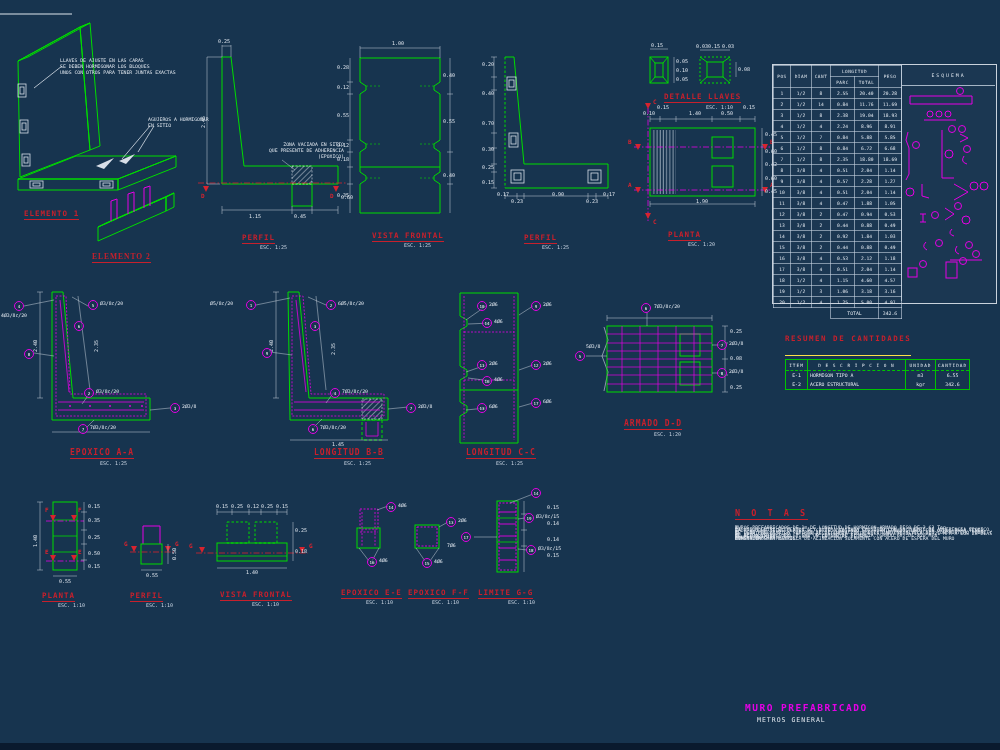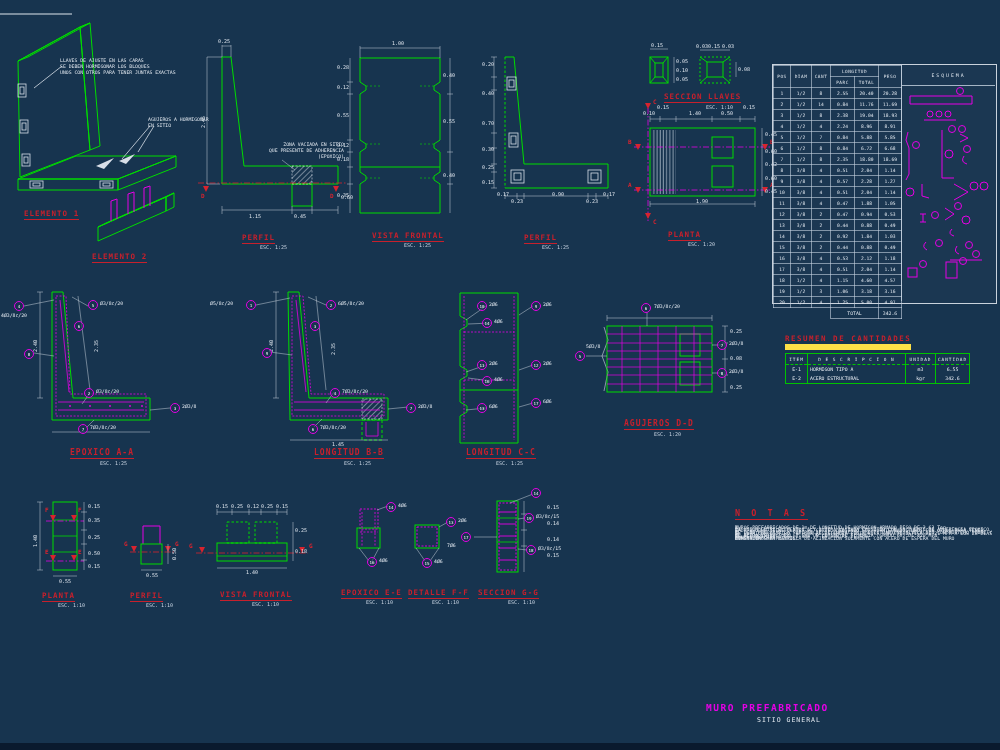--- a/index.html
+++ b/index.html
@@ -43,21 +43,21 @@
   table.rt thead th{font-size:4.4px;letter-spacing:.5px;height:10px;}
   table.rt tfoot td{font-size:4.8px;}
   table.rt td.nb,table.rt tfoot td.nb{border-left:none;border-bottom:none;}
   .esq-panel{position:absolute;left:128px;top:0;width:93px;height:236px;border-left:1px solid rgba(200,212,226,.8);}
   .esq-head{height:20px;border-bottom:1px solid rgba(200,212,226,.8);color:#dfe6ee;
     font:4.8px "DejaVu Sans Mono",monospace;letter-spacing:2px;display:flex;align-items:center;justify-content:center;}
   .esq-svg{position:absolute;left:0;top:21px;}
 
   
   .resumen{position:absolute;left:785px;top:326px;width:190px;}
-  .res-title{color:#c7202c;font:bold 7.5px "DejaVu Sans Mono",monospace;letter-spacing:1.5px;border-bottom:6px solid #fde047;display:inline-block;padding-bottom:1px;margin-bottom:3px;}
+  .res-title{color:#c7202c;font:bold 7.5px "DejaVu Sans Mono",monospace;letter-spacing:1.5px;border-bottom:1px solid #fde047;display:inline-block;padding-bottom:12px;margin-bottom:3px;}
   table.res-t{border-collapse:collapse;width:184px;table-layout:fixed;}
   table.res-t th{border:1px solid #00c400;border-bottom:1px dashed #00c400;color:#e8eef5;font:4.4px "DejaVu Sans Mono",monospace;letter-spacing:1px;height:10px;padding:0;}
   table.res-t td{border-left:1px solid #00c400;border-right:1px solid #00c400;color:#e8eef5;font:4.8px "DejaVu Sans Mono",monospace;height:9px;padding:0 2px;text-align:center;}
   table.res-t tr:last-child td{border-bottom:1px solid #00c400;}
   table.res-t td.desc{text-align:left;}
 
   
   .notas{position:absolute;left:735px;top:501px;width:260px;}
   .notas-title{color:#c7202c;font:bold 8.5px "DejaVu Sans Mono",monospace;letter-spacing:3px;border-bottom:1px solid #c7202c;display:inline-block;padding-bottom:1px;margin-bottom:5px;}
   .nota{display:flex;margin-bottom:1.5px;}
@@ -488,21 +488,21 @@
   <div class="ann abs" style="left:60px;top:58px;">
     <div>LLAVES DE AJUSTE EN LAS CARAS</div>
     <div>SE DEBEN HORMIGONAR LOS BLOQUES</div>
     <div>UNOS CON OTROS PARA TENER JUNTAS EXACTAS</div>
   </div>
   <div class="ann abs" style="left:148px;top:117px;">
     <div>AGUJEROS A HORMIGONAR</div>
     <div>EN SITIO</div>
   </div>
   <span class="v-title" style="left:24px;top:209px;">ELEMENTO 1</span>
-  <span class="v-title" style="left:92px;top:252px;">ELEMENTO 2</span>
+  <span class="v-title" style="left:92px;top:252px;font-family:Liberation Serif, serif;">ELEMENTO 2</span>
 
   <span class="dim" style="left:218px;top:38px;">0.25</span>
   <span class="dimv" style="left:200px;top:128px;">2.45</span>
   <span class="dim" style="left:249px;top:213px;">1.15</span>
   <span class="dim" style="left:294px;top:213px;">0.45</span>
   <span class="dim" style="left:341px;top:194px;">0.60</span>
   <div class="ann abs" style="left:260px;top:142px;width:84px;text-align:right;">
     <div>ZONA VACIADA EN SITIO</div>
     <div>QUE PRESENTE DE ADHERENCIA</div>
     <div>(EPOXICO)</div>
@@ -540,21 +540,21 @@
   <span class="v-scale" style="left:542px;top:244px;">ESC. 1:25</span>
 
   <span class="dim" style="left:651px;top:42px;">0.15</span>
   <span class="dim" style="left:676px;top:58px;">0.05</span>
   <span class="dim" style="left:676px;top:67px;">0.10</span>
   <span class="dim" style="left:676px;top:76px;">0.05</span>
   <span class="dim" style="left:696px;top:43px;">0.03</span>
   <span class="dim" style="left:708px;top:43px;">0.15</span>
   <span class="dim" style="left:722px;top:43px;">0.03</span>
   <span class="dim" style="left:738px;top:66px;">0.08</span>
-  <span class="v-title" style="left:664px;top:92px;">SECCION LLAVES</span>
+  <span class="v-title" style="left:664px;top:92px;">DETALLE LLAVES</span>
   <span class="v-scale" style="left:706px;top:104px;">ESC. 1:10</span>
 
   <span class="dim" style="left:643px;top:110px;">0.10</span>
   <span class="dim" style="left:657px;top:104px;">0.15</span>
   <span class="dim" style="left:689px;top:110px;">1.40</span>
   <span class="dim" style="left:721px;top:110px;">0.50</span>
   <span class="dim" style="left:743px;top:104px;">0.15</span>
   <span class="dim" style="left:765px;top:131px;">0.45</span>
   <span class="dim" style="left:765px;top:148px;">0.60</span>
   <span class="dim" style="left:765px;top:161px;">0.42</span>
@@ -628,21 +628,21 @@
   <span class="lbl" style="left:654px;top:304px;">7Ø3/8c/20</span>
   <span class="co" style="left:575px;top:351px;">5</span>
   <span class="lbl" style="left:586px;top:344px;">5Ø3/8</span>
   <span class="co" style="left:717px;top:340px;">7</span>
   <span class="lbl" style="left:729px;top:341px;">2Ø3/8</span>
   <span class="co" style="left:717px;top:368px;">8</span>
   <span class="lbl" style="left:729px;top:369px;">2Ø3/8</span>
   <span class="dim" style="left:730px;top:328px;">0.25</span>
   <span class="dim" style="left:730px;top:355px;">0.08</span>
   <span class="dim" style="left:730px;top:384px;">0.25</span>
-  <span class="v-title big" style="left:624px;top:419px;">AGUJEROS D-D</span>
+  <span class="v-title big" style="left:624px;top:419px;">ARMADO D-D</span>
   <span class="v-scale" style="left:654px;top:431px;">ESC. 1:20</span>
 
   <span class="dimv" style="left:32px;top:547px;">1.40</span>
   <span class="dim" style="left:88px;top:503px;">0.15</span>
   <span class="dim" style="left:88px;top:517px;">0.35</span>
   <span class="dim" style="left:88px;top:534px;">0.25</span>
   <span class="dim" style="left:88px;top:550px;">0.50</span>
   <span class="dim" style="left:88px;top:563px;">0.15</span>
   <span class="dim" style="left:59px;top:578px;">0.55</span>
   <span class="cut" style="left:45px;top:506px;">F</span>
@@ -676,39 +676,39 @@
   <span class="lbl" style="left:398px;top:503px;">4Ø6</span>
   <span class="co" style="left:367px;top:557px;">16</span>
   <span class="lbl" style="left:379px;top:558px;">4Ø6</span>
   <span class="v-title" style="left:341px;top:588px;">EPOXICO E-E</span>
   <span class="v-scale" style="left:366px;top:599px;">ESC. 1:10</span>
 
   <span class="co" style="left:446px;top:517px;">13</span>
   <span class="lbl" style="left:458px;top:518px;">2Ø6</span>
   <span class="co" style="left:422px;top:558px;">15</span>
   <span class="lbl" style="left:434px;top:559px;">4Ø6</span>
-  <span class="v-title" style="left:408px;top:588px;">DETALLE F-F</span>
+  <span class="v-title" style="left:408px;top:588px;">EPOXICO F-F</span>
   <span class="v-scale" style="left:432px;top:599px;">ESC. 1:10</span>
 
   <span class="co" style="left:531px;top:488px;">14</span>
   <span class="co" style="left:461px;top:532px;">17</span>
   <span class="lbl" style="left:447px;top:543px;">7Ø6</span>
   <span class="co" style="left:524px;top:513px;">19</span>
   <span class="lbl" style="left:536px;top:514px;">Ø3/8c/15</span>
   <span class="co" style="left:526px;top:545px;">18</span>
   <span class="lbl" style="left:538px;top:546px;">Ø3/8c/15</span>
   <span class="dim" style="left:547px;top:504px;">0.15</span>
   <span class="dim" style="left:547px;top:520px;">0.14</span>
   <span class="dim" style="left:547px;top:536px;">0.14</span>
   <span class="dim" style="left:547px;top:552px;">0.15</span>
-  <span class="v-title" style="left:478px;top:588px;">SECCION G-G</span>
+  <span class="v-title" style="left:478px;top:588px;">LIMITE G-G</span>
   <span class="v-scale" style="left:508px;top:599px;">ESC. 1:10</span>
 
-  <span class="main-title" style="left:706px;top:702px;">MURO PREFABRICADO</span>
-  <span class="sub-title" style="left:757px;top:716px;">SITIO GENERAL</span>
+  <span class="main-title" style="left:745px;top:702px;">MURO PREFABRICADO</span>
+  <span class="sub-title" style="left:757px;top:716px;">METROS GENERAL</span>
 </div>
 
 <div class="rtable-wrap">
   <table class="rt">
     <colgroup>
       <col style="width:17px">
           <col style="width:21px">
           <col style="width:19px">
       <col style="width:24px">
           <col style="width:24px">

